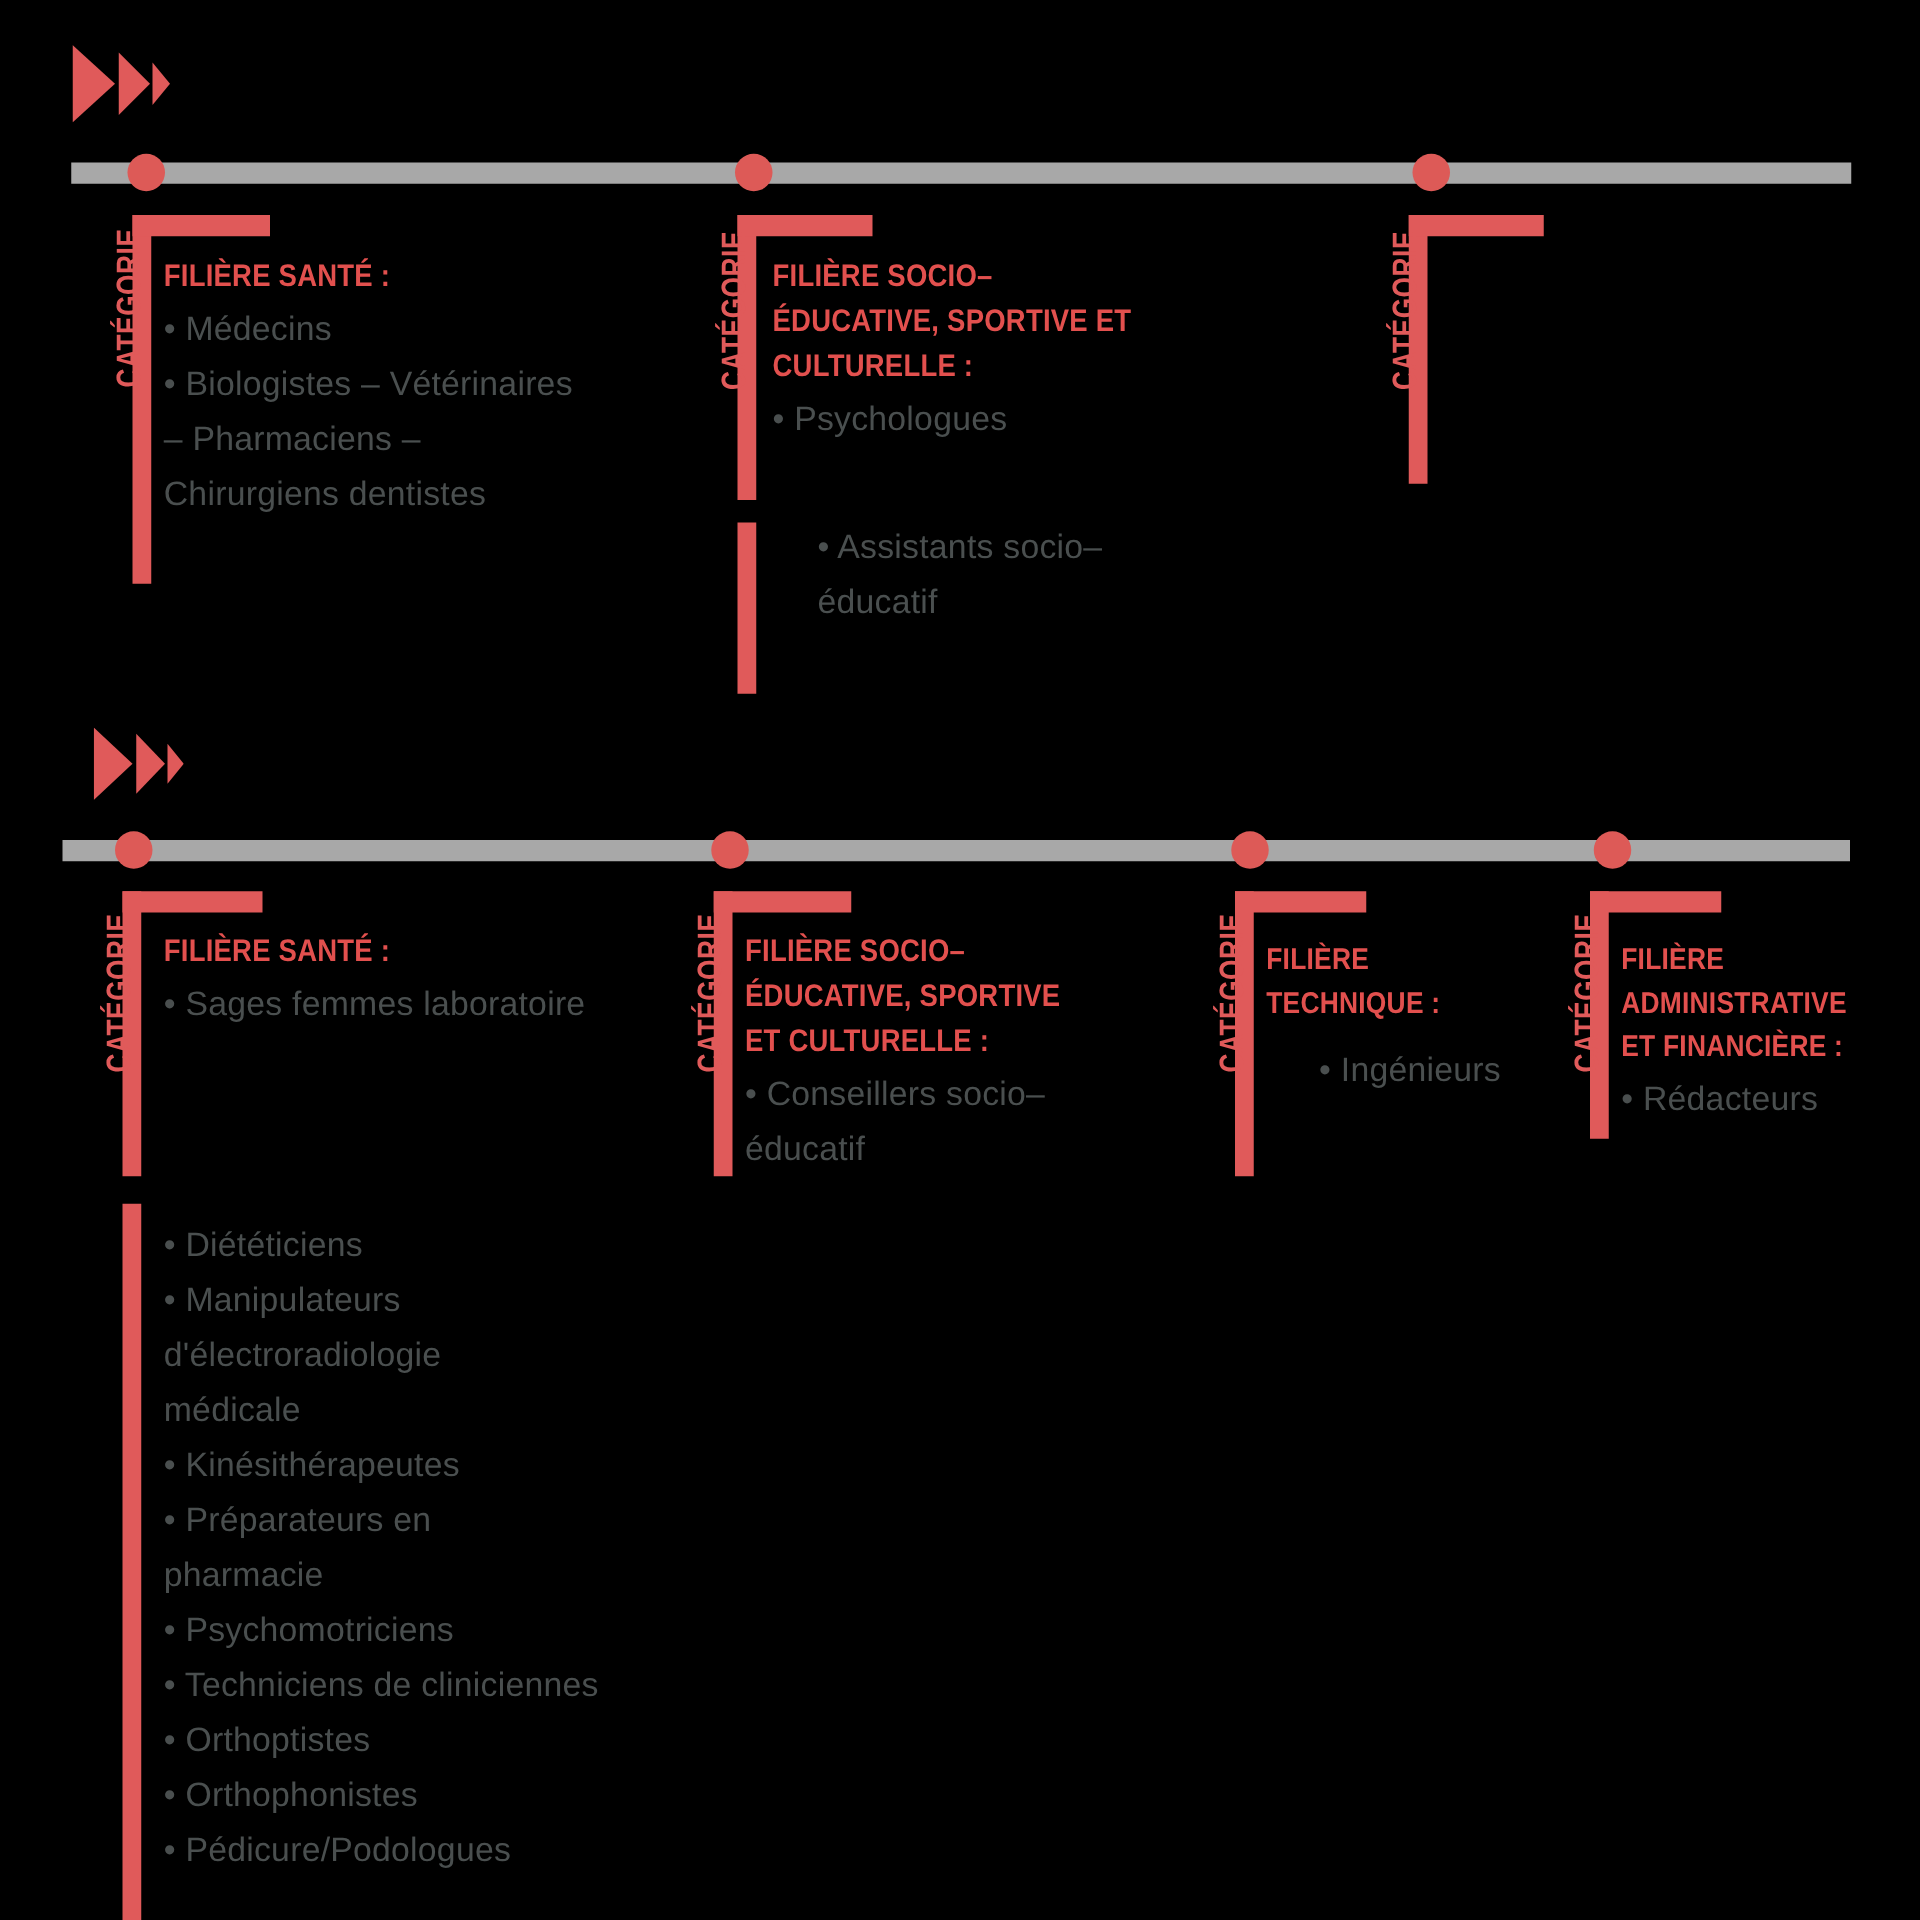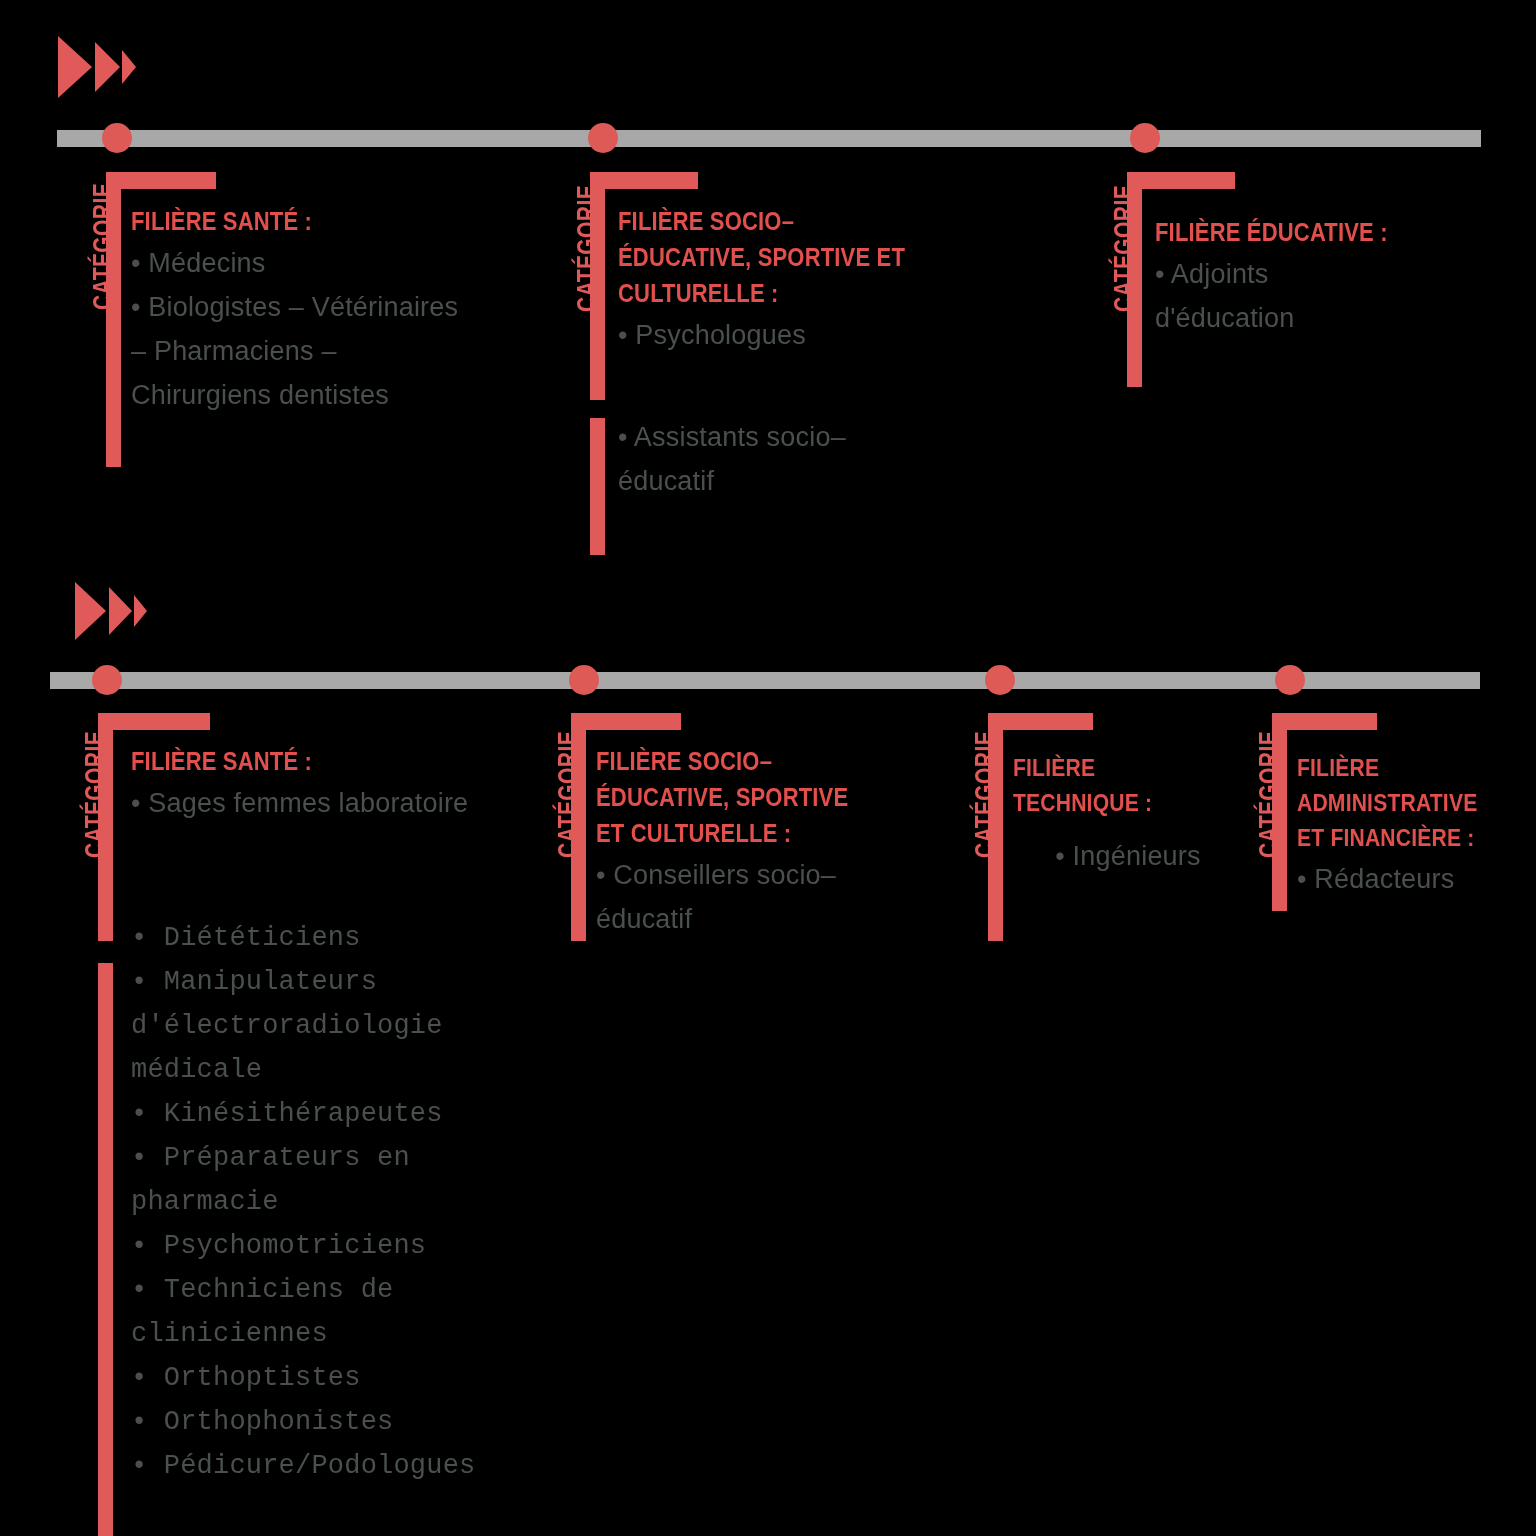--- a/index.html
+++ b/index.html
@@ -98,34 +98,29 @@
     <div class="vbar" style="height:228px;"></div>
     <div class="hbar" style="width:108px;"></div>
   </div>
   <div class="stub" style="left:590px;top:418px;height:137px;"></div>
   <div class="cat" style="left:572px;top:312px;">CATÉGORIE</div>
   <div class="col" style="left:618px;top:203px;width:400px;">
     <div class="title title-c">FILIÈRE SOCIO–
 ÉDUCATIVE, SPORTIVE ET
 CULTURELLE :</div>
     <div class="item">• Psychologues</div>
-    <div class="item" style="margin-top:58px;">• Assistants socio–
+    <div class="item" style="margin-top:58px;margin-left:36px;">• Assistants socio–
 éducatif</div>
   </div>
 
   <div class="bracket" style="left:1127px;top:172px;">
     <div class="vbar" style="height:215px;"></div>
     <div class="hbar" style="width:108px;"></div>
   </div>
   <div class="cat" style="left:1109px;top:312px;">CATÉGORIE</div>
-  <div class="col" style="left:1155px;top:214px;width:360px;">
-    <div class="title title-c">FILIÈRE ÉDUCATIVE :</div>
-    <div class="item">• Adjoints
-d'éducation</div>
-  </div>
 
   <div class="chev" style="left:75px;top:582px;">
     <svg width="72" height="58" viewBox="0 0 72 58">
       <polygon points="0,0 31,29 0,58" fill="#e05a5a"></polygon>
       <polygon points="34,5 57,29 34,53" fill="#e05a5a"></polygon>
       <polygon points="59,13 72,29 59,45" fill="#e05a5a"></polygon>
     </svg>
   </div>
 
   <div class="timeline" style="left:50px;top:672px;width:1430px;"></div>
@@ -137,21 +132,21 @@
   <div class="bracket" style="left:98px;top:713px;">
     <div class="vbar" style="height:228px;"></div>
     <div class="hbar" style="width:112px;"></div>
   </div>
   <div class="stub" style="left:98px;top:963px;height:573px;"></div>
   <div class="cat" style="left:80px;top:858px;">CATÉGORIE</div>
   <div class="col" style="left:131px;top:743px;width:420px;">
     <div class="title title-c">FILIÈRE SANTÉ :</div>
     <div class="item">• Sages femmes laboratoire</div>
   </div>
-  <div class="col" style="left:131px;top:916px;width:420px;font-family:Liberation Mono, monospace;">
+  <div class="col" style="left:131px;top:974px;width:420px;">
     <div class="item">• Diététiciens</div>
     <div class="item">• Manipulateurs
 d'électroradiologie
 médicale</div>
     <div class="item">• Kinésithérapeutes</div>
     <div class="item">• Préparateurs en
 pharmacie</div>
     <div class="item">• Psychomotriciens</div>
     <div class="item">• Techniciens de cliniciennes</div>
     <div class="item">• Orthoptistes</div>

